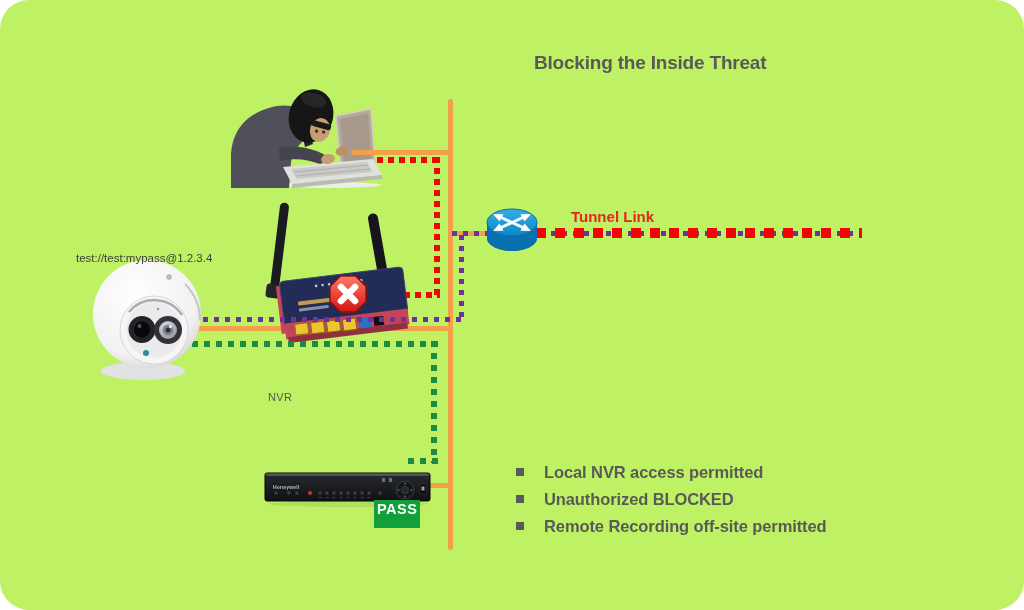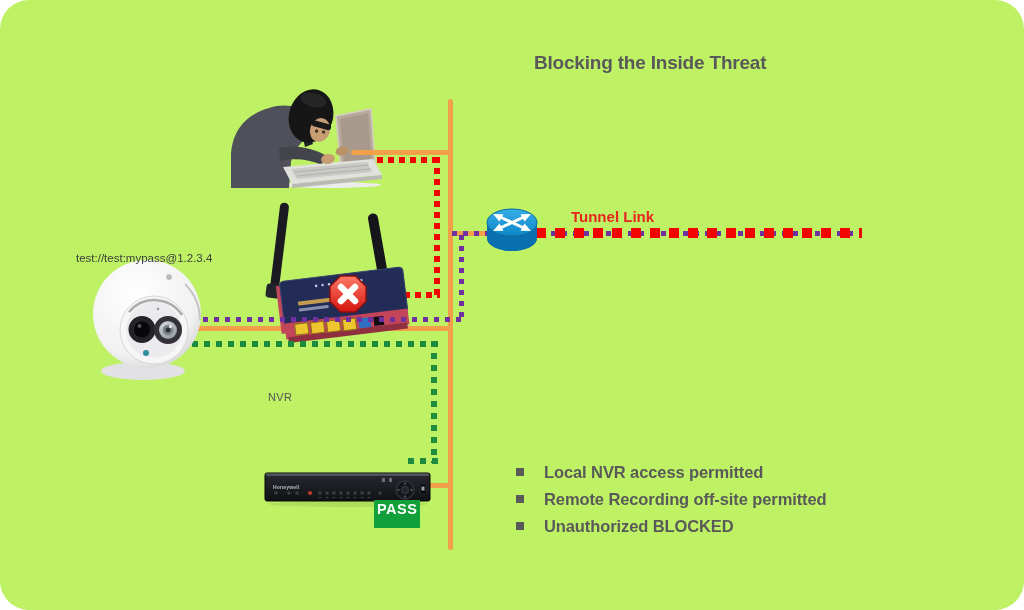--- a/index.html
+++ b/index.html
@@ -255,21 +255,21 @@
   <div class="nvr-label">NVR</div>
   <div class="pass-badge">PASS</div>
 
   <ul class="bullets">
     <li>
       <span class="sq"></span>
       <span class="tx">Local NVR access permitted</span>
     </li>
     <li>
       <span class="sq"></span>
-      <span class="tx">Remote Recording off-site permitted</span>
+      <span class="tx">Unauthorized BLOCKED</span>
     </li>
     <li>
       <span class="sq"></span>
-      <span class="tx">Unauthorized BLOCKED</span>
+      <span class="tx">Remote Recording off-site permitted</span>
     </li>
   </ul>
 
 </div>
 
 </body></html>

